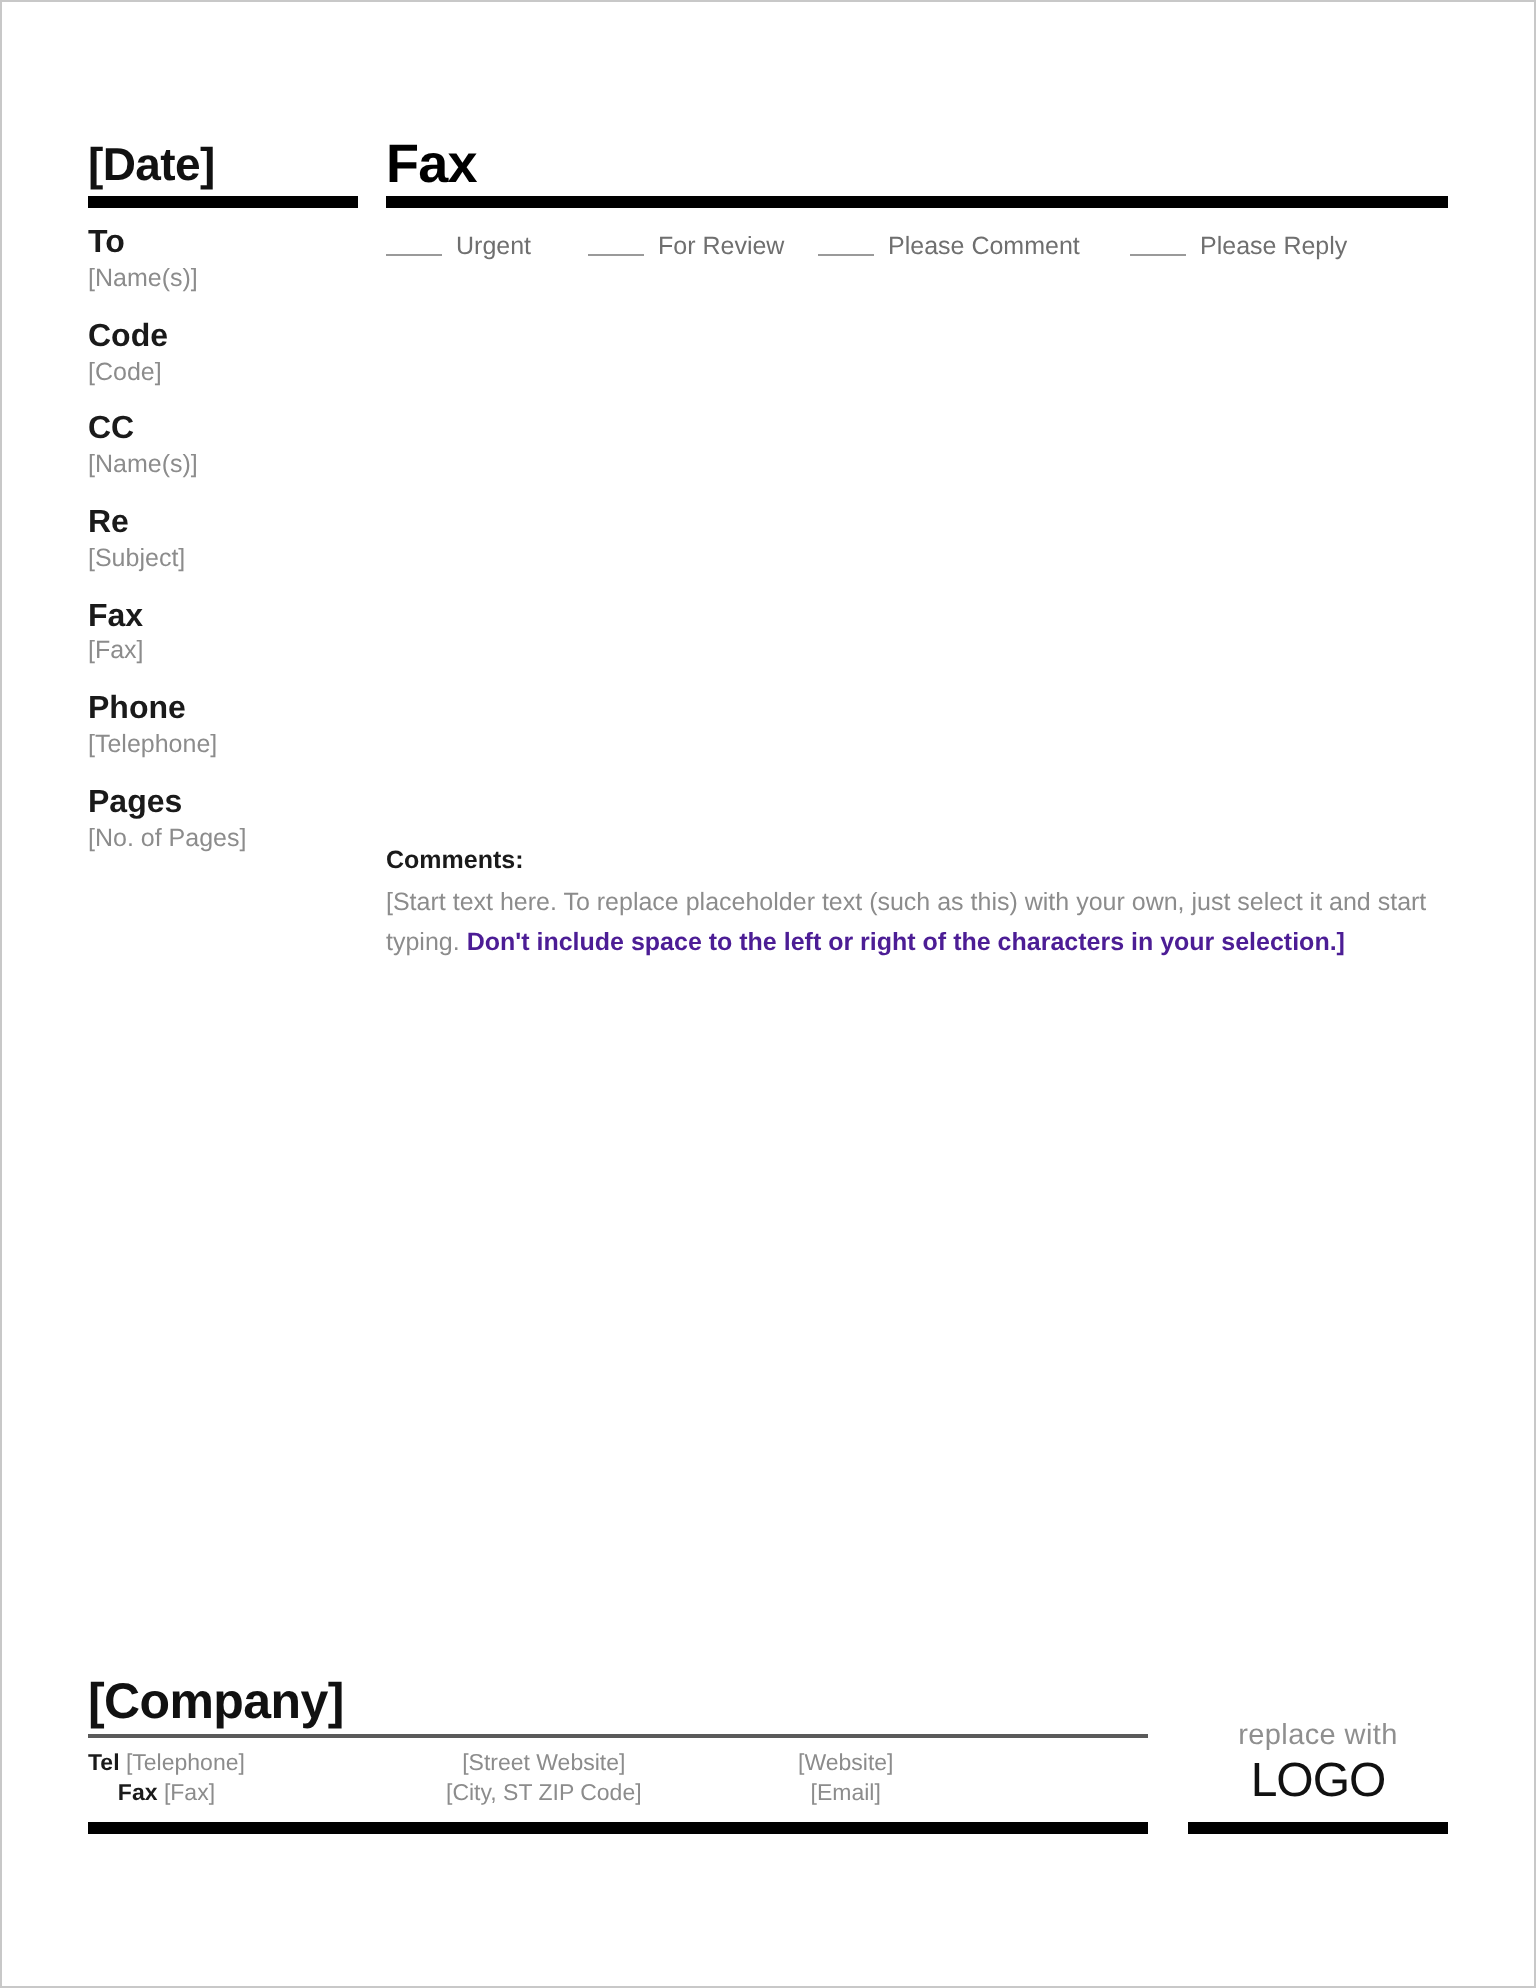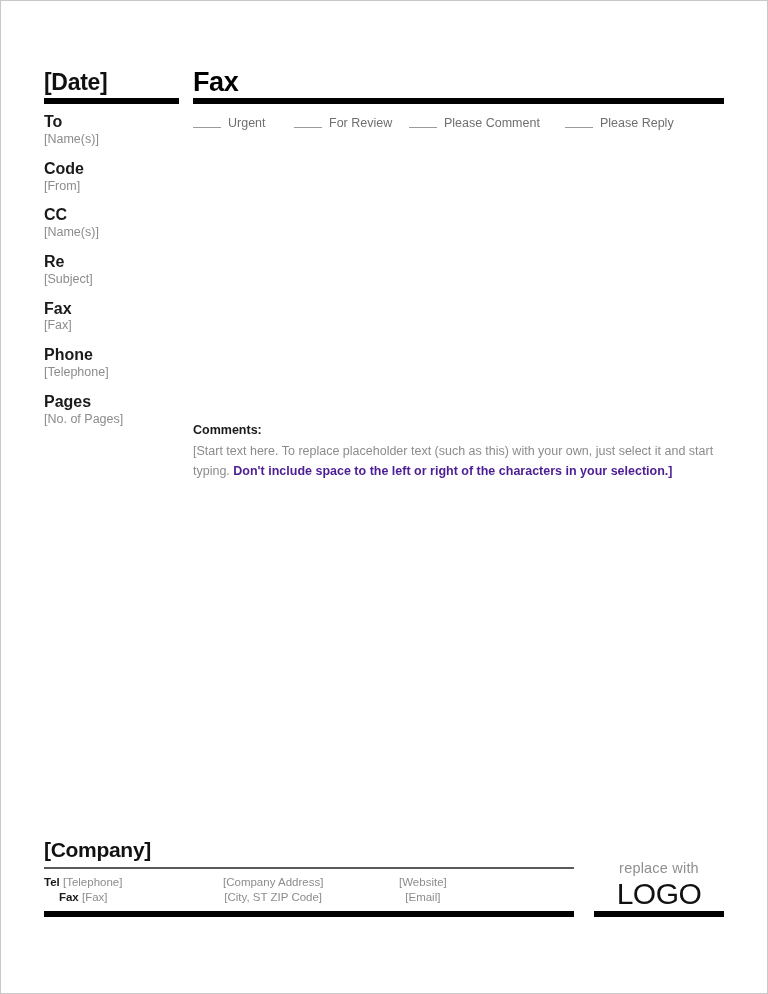--- a/index.html
+++ b/index.html
@@ -136,21 +136,21 @@
   .comments-body .emph {
     color: #4c1d95;
     font-weight: bold;
   }
 
   
   .company-title {
     position: absolute;
     left: 43px;
     top: 838px;
-    font-size: 21px;
+    font-size: 25px;
     font-weight: bold;
     color: #111111;
     letter-spacing: -0.3px;
     line-height: 1;
   }
   .rule-company {
     position: absolute;
     left: 43px;
     top: 866px;
     width: 530px;
@@ -196,21 +196,21 @@
     width: 130px;
     text-align: center;
   }
   .logo-top {
     font-size: 14.5px;
     color: #8f8f8f;
     line-height: 1.1;
     letter-spacing: 0.2px;
   }
   .logo-main {
-    font-size: 30px;
+    font-size: 24px;
     color: #111111;
     line-height: 1.05;
     letter-spacing: -0.5px;
     margin-top: 1px;
   }
   .bar-logo {
     position: absolute;
     left: 593px;
     top: 910px;
     width: 130px;
@@ -248,21 +248,21 @@
       </div>
     </div>
 
   <div class="fields" id="fields-list">
       <div class="field">
         <div class="field-label">To</div>
         <div class="field-value">[Name(s)]</div>
       </div>
       <div class="field">
         <div class="field-label">Code</div>
-        <div class="field-value">[From]</div>
+        <div class="field-value">[Code]</div>
       </div>
       <div class="field">
         <div class="field-label">CC</div>
         <div class="field-value">[Name(s)]</div>
       </div>
       <div class="field">
         <div class="field-label">Re</div>
         <div class="field-value">[Subject]</div>
       </div>
       <div class="field">
@@ -288,21 +288,21 @@
 
   <div class="company-title">[Company]</div>
   <div class="rule-company"></div>
 
   <div class="footer-cols" id="footer-cols">
       <div class="footer-col" style="left: 0px;">
         <div><span class="lbl">Tel</span> <span>[Telephone]</span></div>
         <div><span class="lbl">Fax</span> <span>[Fax]</span></div>
       </div>
       <div class="footer-col" style="left: 179px;">
-        <div><span>[Company Address]</span></div>
+        <div><span>[Street Website]</span></div>
         <div><span>[City, ST  ZIP Code]</span></div>
       </div>
       <div class="footer-col" style="left: 355px;">
         <div><span>[Website]</span></div>
         <div><span>[Email]</span></div>
       </div>
     </div>
 
   <div class="bar-footer"></div>
 

